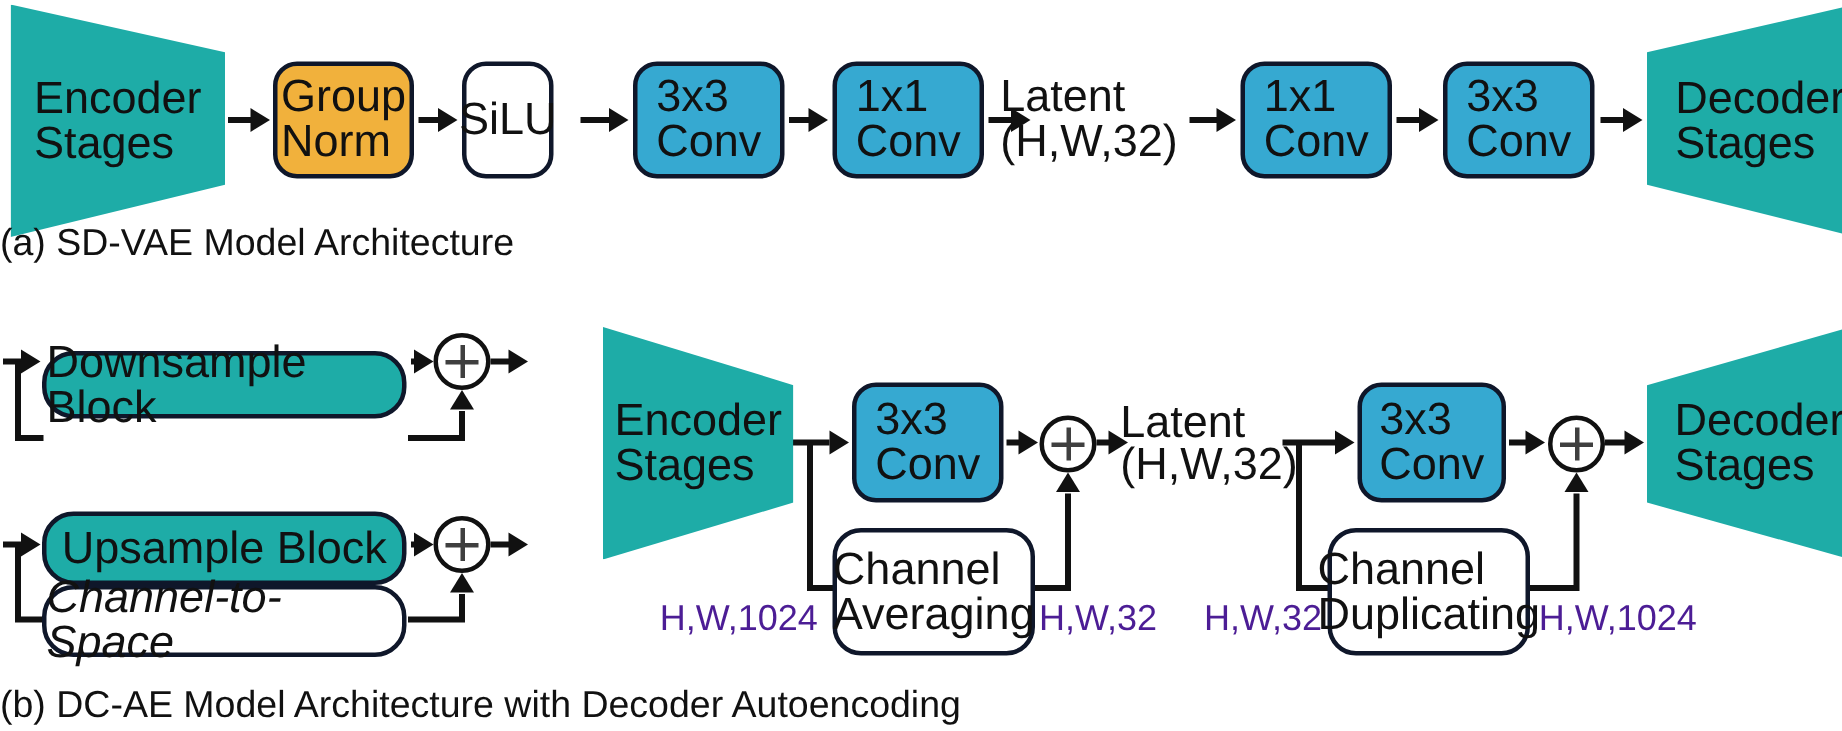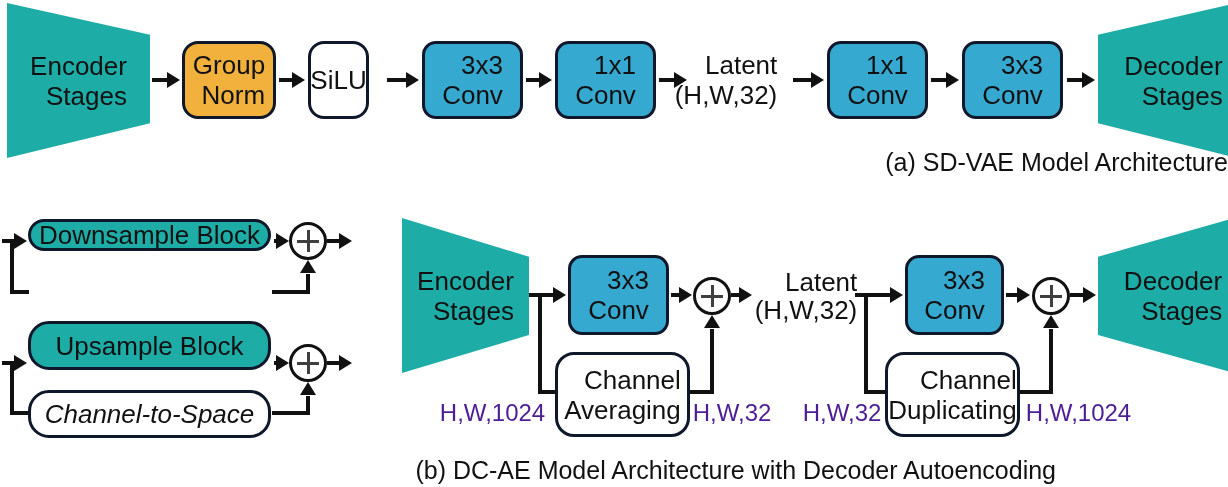--- a/index.html
+++ b/index.html
@@ -1,36 +1,36 @@
 <!DOCTYPE html>
 <html style="--teal: #1EACA7; --orange: #F1B13C; --blue: #36A9D1; --line: #111111; --plus_stroke: #3F3F3F;"><head>
 <meta charset="utf-8">
 <style>
   html,body{margin:0;padding:0;background:#fff;}
   .canvas{
     position:relative;width:1228px;height:487px;background:#ffffff;
     font-family:"Liberation Sans", sans-serif;color:#111;overflow:hidden;
   }
-  .lbl{white-space:pre-line;text-align:right;line-height:30px;font-size:26px;color:#111;}
+  .lbl{white-space:pre-line;text-align:left;line-height:30px;font-size:30px;color:#111;}
   .block{
     position:absolute;box-sizing:border-box;border:3px solid #0f172a;border-radius:16px;
     display:flex;align-items:center;justify-content:center;text-align:center;
   }
-  .blue{background:var(--blue);border-radius:14px;}
+  .blue{background:var(--blue);}
   .orange{background:var(--orange);}
   .teal{background:var(--teal);}
   .white{background:#fff;}
   .pill{border-radius:21px;}
   .rbig{border-radius:19px;}
   .trap{
     position:absolute;background:var(--teal);
     display:flex;align-items:center;justify-content:center;text-align:center;
   }
   .freetext{position:absolute;display:flex;align-items:center;justify-content:center;text-align:center;}
-  .caption{position:absolute;text-align:right;font-size:25px;line-height:27px;color:#111;}
+  .caption{position:absolute;text-align:left;font-size:25px;line-height:27px;color:#111;}
   .dim{position:absolute;font-size:24px;line-height:26px;text-align:center;color:#4c1d95;}
   .plus{
     position:absolute;width:38px;height:38px;box-sizing:border-box;
     border:3px solid #111;border-radius:50%;background:#fff;
   }
   .pb{position:absolute;background:#3f3f3f;}
   .pb.h{left:5px;top:14.5px;width:22px;height:3px;}
   .pb.v{left:14.5px;top:5px;width:3px;height:22px;}
   svg.wires{position:absolute;left:0;top:0;}
   svg.wires path{stroke:#111;stroke-width:4;fill:none;}
@@ -188,29 +188,29 @@
 Conv</span>
   </div>
 
   <div class="trap" style="left:1098px;top:3px;width:127px;height:155px;padding-left:12px;clip-path:polygon(0% 20.5%,100% 0%,100% 100%,0% 77.5%);">
     <span class="lbl">Decoder
 Stages</span>
   </div>
 
   <div class="caption" style="left:0;top:149px;width:1228px;">(a) SD-VAE Model Architecture</div>
 
-  <div class="block teal pill" style="left:28px;top:219px;width:243px;height:32px;">
+  <div class="block teal pill" style="left:28px;top:234px;width:243px;height:45px;">
     <span class="lbl">Downsample Block</span>
   </div>
   <div class="plus" style="left:289px;top:222px;">
     <span class="pb h"></span>
     <span class="pb v"></span>
   </div>
 
-  <div class="block teal pill" style="left:28px;top:321px;width:243px;height:49px;">
+  <div class="block teal pill" style="left:28px;top:341px;width:243px;height:49px;">
     <span class="lbl">Upsample Block</span>
   </div>
   <div class="block white pill" style="left:28px;top:390px;width:243px;height:48px;font-style:italic;">
     <span class="lbl">Channel-to-Space</span>
   </div>
   <div class="plus" style="left:289px;top:344px;">
     <span class="pb h"></span>
     <span class="pb v"></span>
   </div>
 

